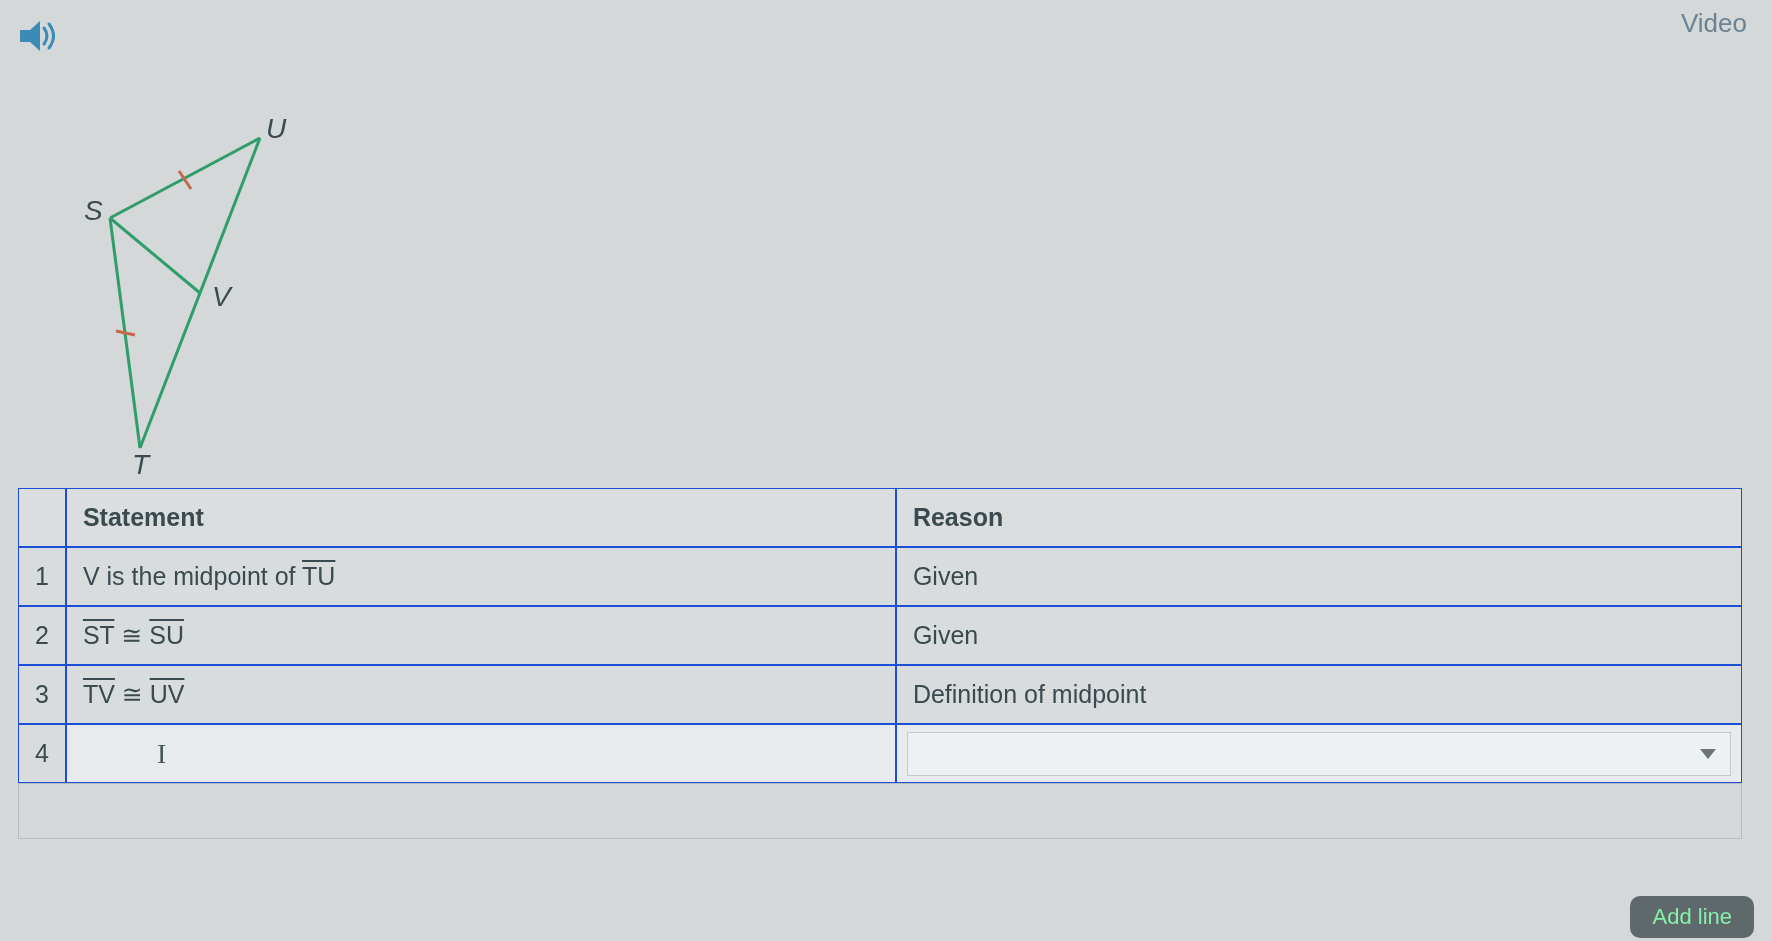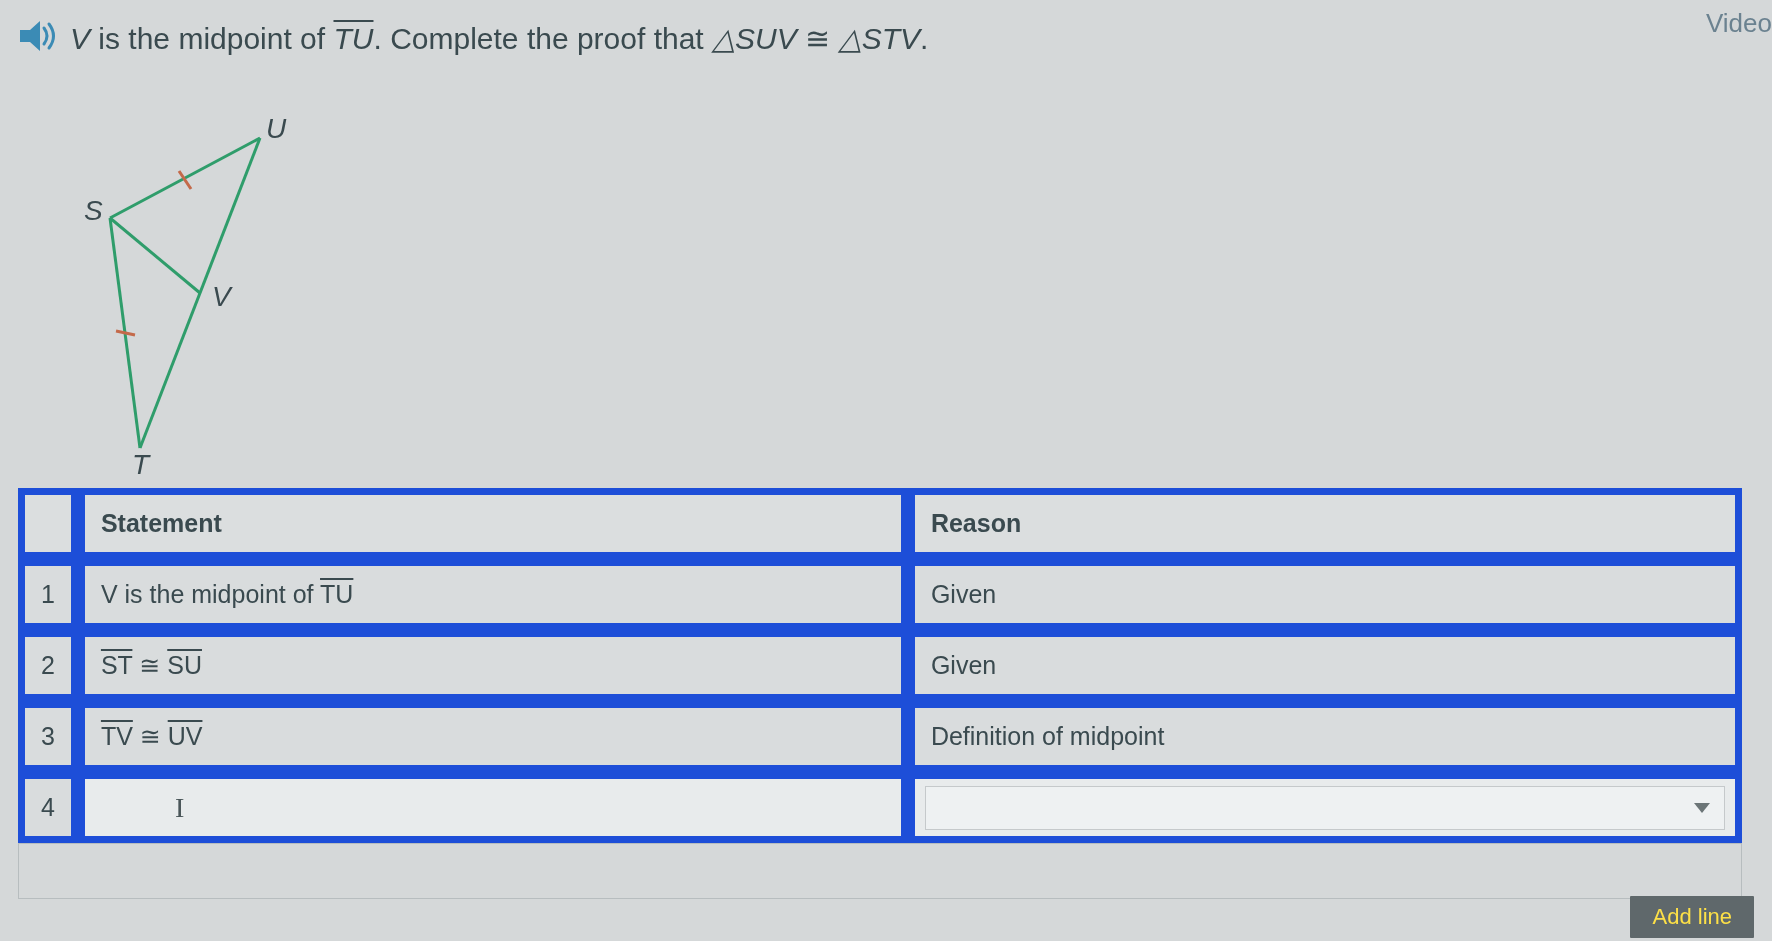--- a/index.html
+++ b/index.html
@@ -29,41 +29,41 @@
     line-height: 1.4;
   }
   .problem-text .ital { font-style: italic; }
   .overline {
     text-decoration: overline;
     text-decoration-thickness: 2px;
   }
   .video-link {
     position: absolute;
     top: 8px;
-    right: 0;
+    right: 25px;
     color: #6b8290;
     font-size: 26px;
   }
   .diagram {
     position: absolute;
     left: 80px;
     top: 118px;
     width: 260px;
     height: 360px;
   }
   .proof-table {
     position: absolute;
     left: 18px;
     top: 488px;
     width: 1724px;
     border-collapse: separate;
     border-spacing: 0;
   }
   .proof-table td, .proof-table th {
-    border: 7px solid #1d4ed8;
+    border: 1px solid #1d4ed8;
     background: #d9dcdd;
     font-size: 25px;
     color: #3a4a4f;
     padding: 14px 16px;
     text-align: left;
     vertical-align: middle;
   }
   .proof-table th {
     font-weight: bold;
     background: #dbdedf;
@@ -91,25 +91,25 @@
     width: 0; height: 0;
     border-left: 8px solid transparent;
     border-right: 8px solid transparent;
     border-top: 10px solid #6b7577;
   }
   .addline-btn {
     position: absolute;
     right: 18px;
     top: 896px;
     background: #5f686b;
-    color: #fde047;
+    color: #86efac;
     font-size: 22px;
     border: none;
     padding: 8px 22px;
-    border-radius: 1px;
+    border-radius: 10px;
     cursor: pointer;
   }
   .footer-row td {
     background: #d5d8d9;
     border: 1px solid #b7bdbf;
     height: 56px;
   }
   .cursor-mark {
     display:inline-block;
     font-family: 'Times New Roman', serif;
@@ -122,23 +122,20 @@
 <body>
 
 <div class="header-row">
   <span class="audio-icon">
     <svg viewBox="0 0 42 36" width="42" height="36">
       <polygon points="2,12 12,12 22,3 22,33 12,24 2,24" fill="#3b8bb5"></polygon>
       <path d="M26,10 Q32,18 26,26" stroke="#3b8bb5" stroke-width="3" fill="none" stroke-linecap="round"></path>
       <path d="M31,6 Q40,18 31,30" stroke="#3b8bb5" stroke-width="3" fill="none" stroke-linecap="round"></path>
     </svg>
   </span>
-  <div class="problem-text">
-    <span class="ital">V</span><span> is the midpoint of </span><span class="ital overline">TU</span><span>. Complete the proof that </span><span class="ital">△SUV</span><span> ≅ </span><span class="ital">△STV</span><span>.</span>
-  </div>
 </div>
 
 <div class="video-link">Video</div>
 
 <div class="diagram">
   <svg viewBox="0 0 260 360" width="260" height="360">
     <line x1="30" y1="100" x2="180" y2="20" stroke="#2f9d6b" stroke-width="3"></line>
     <line x1="30" y1="100" x2="60" y2="330" stroke="#2f9d6b" stroke-width="3"></line>
     <line x1="180" y1="20" x2="60" y2="330" stroke="#2f9d6b" stroke-width="3"></line>
     <line x1="30" y1="100" x2="120" y2="175" stroke="#2f9d6b" stroke-width="3"></line>

